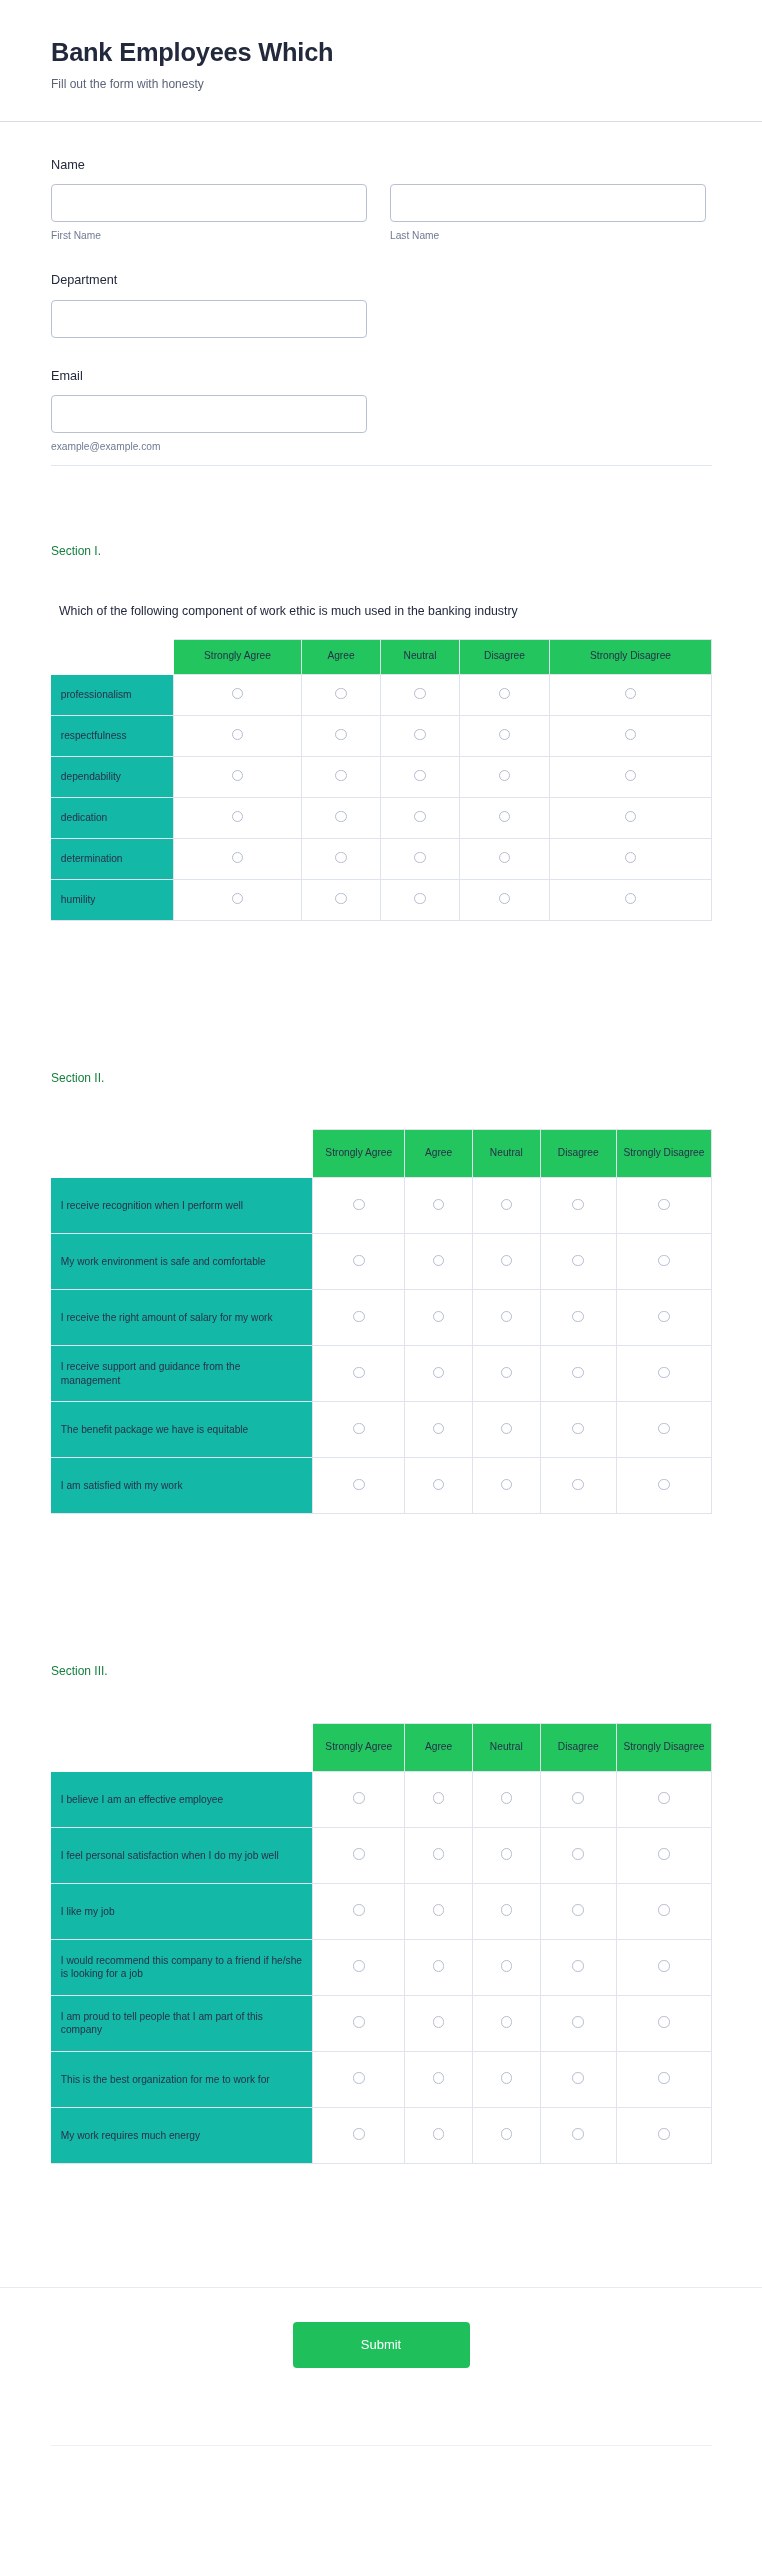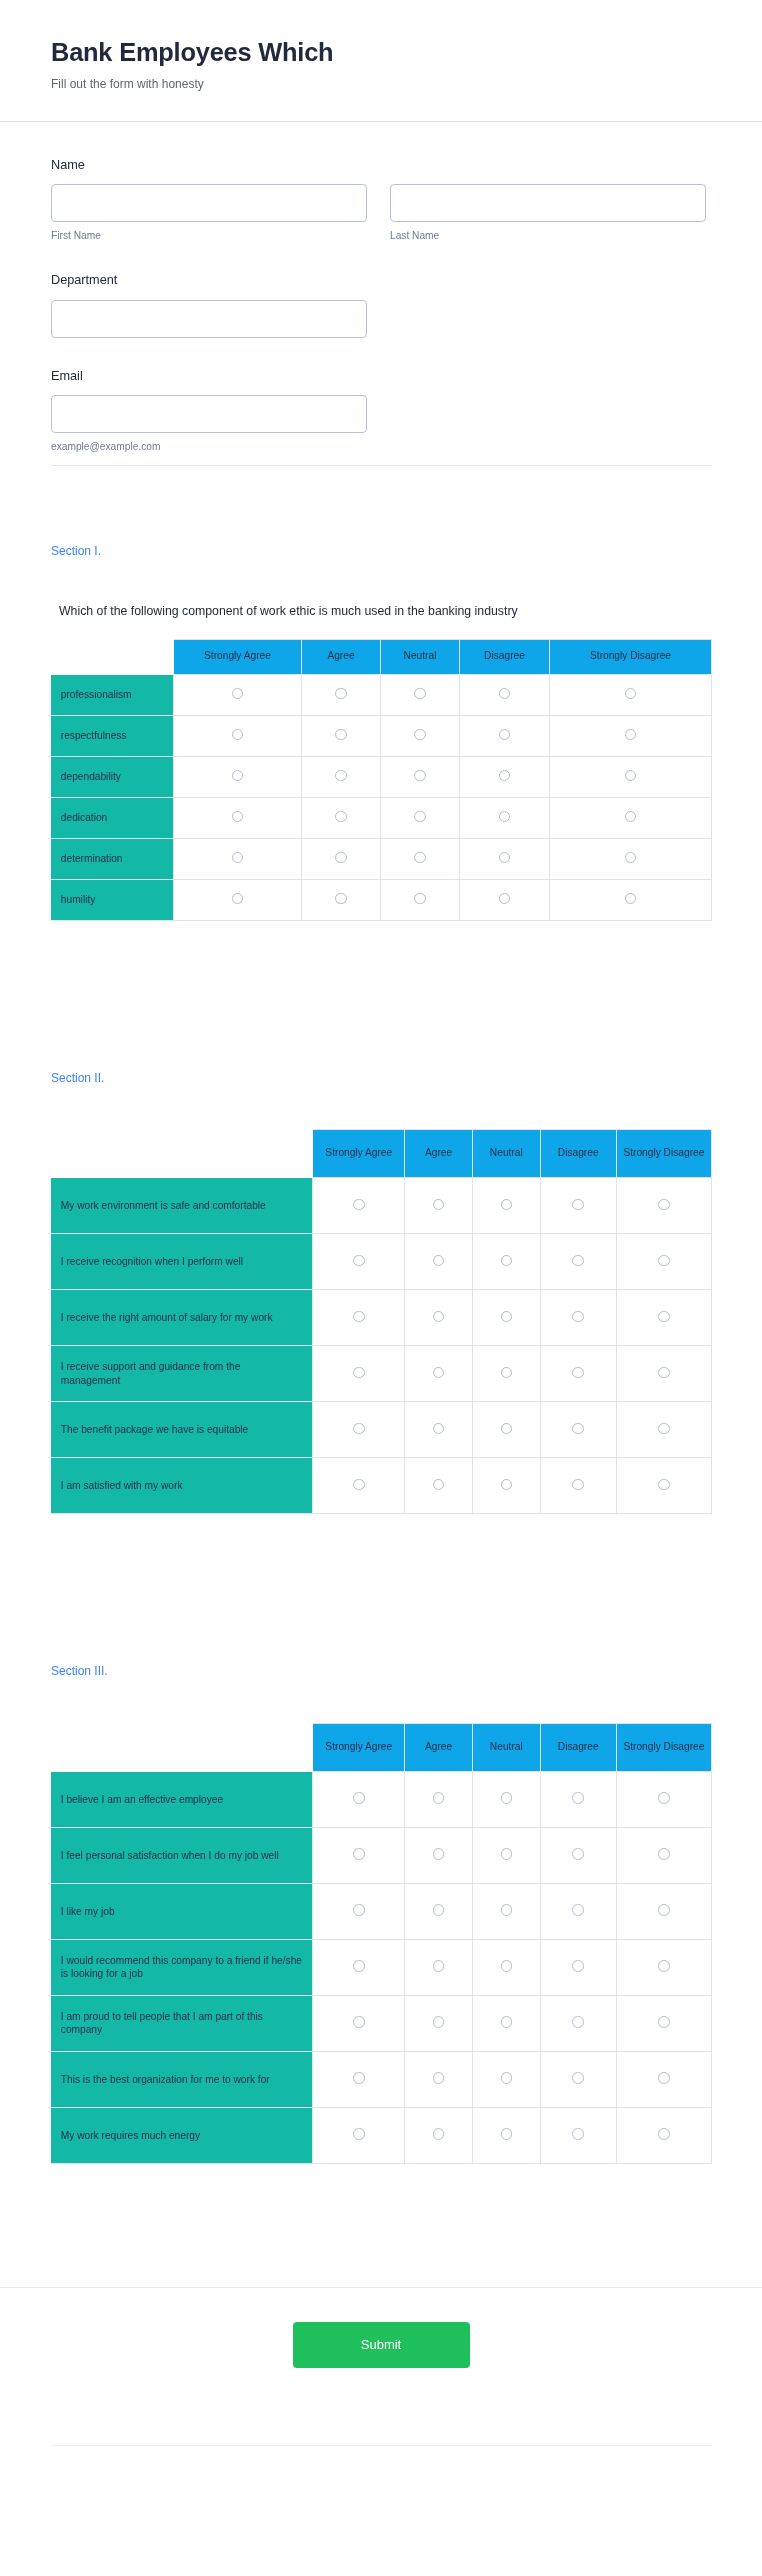--- a/index.html
+++ b/index.html
@@ -76,21 +76,21 @@
   .thin-divider {
     width: 661px;
     height: 0.8px;
     background: #e2e6ef;
     margin: 11.5px 0 0 0;
   }
 
   
   .section-heading {
     font-size: 12px;
-    color: #3b82f6;
+    color: #15803d;
     padding: 0 0 0 51px;
     line-height: 1.3;
   }
 
   .question-text {
     font-size: 12.3px;
     color: #23293d;
     padding: 0 51px 0 59px;
     line-height: 1.45;
     max-width: 656px;
@@ -111,21 +111,21 @@
     font-weight: normal;
   }
   table.matrix tr th:first-child,
   table.matrix tr td:first-child { border-left: 0; }
 
   
   .corner { background: transparent; border-right: 0 !important; border-bottom: 0 !important; }
 
   
   .matrix th.opt {
-    background: #0ea5e9;
+    background: #22c55e;
     color: #283049;
     font-size: 10.2px;
     text-align: center;
     vertical-align: middle;
     line-height: 1.25;
     padding: 8.2px 3.3px;
     border-top: 0.8px solid #dfe3ed;
   }
   .matrix th.opt:first-of-type { border-left: 0.8px solid #dfe3ed; }
 
@@ -351,29 +351,29 @@
               <th class="corner"></th>
               <th class="opt">Strongly Agree</th>
               <th class="opt">Agree</th>
               <th class="opt">Neutral</th>
               <th class="opt">Disagree</th>
               <th class="opt">Strongly Disagree</th>
             </tr>
           </thead>
           <tbody>
             <tr>
+              <td class="rowlabel">I receive recognition when I perform well</td>
+              <td class="cell"><span class="radio"></span></td>
+              <td class="cell"><span class="radio"></span></td>
+              <td class="cell"><span class="radio"></span></td>
+              <td class="cell"><span class="radio"></span></td>
+              <td class="cell"><span class="radio"></span></td>
+            </tr>
+            <tr>
               <td class="rowlabel">My work environment is safe and comfortable</td>
-              <td class="cell"><span class="radio"></span></td>
-              <td class="cell"><span class="radio"></span></td>
-              <td class="cell"><span class="radio"></span></td>
-              <td class="cell"><span class="radio"></span></td>
-              <td class="cell"><span class="radio"></span></td>
-            </tr>
-            <tr>
-              <td class="rowlabel">I receive recognition when I perform well</td>
               <td class="cell"><span class="radio"></span></td>
               <td class="cell"><span class="radio"></span></td>
               <td class="cell"><span class="radio"></span></td>
               <td class="cell"><span class="radio"></span></td>
               <td class="cell"><span class="radio"></span></td>
             </tr>
             <tr>
               <td class="rowlabel">I receive the right amount of salary for my work</td>
               <td class="cell"><span class="radio"></span></td>
               <td class="cell"><span class="radio"></span></td>

